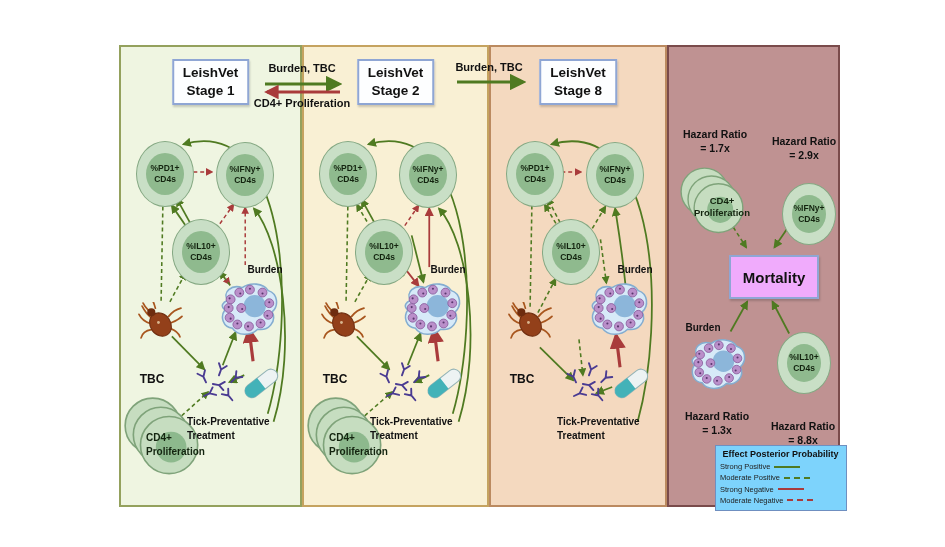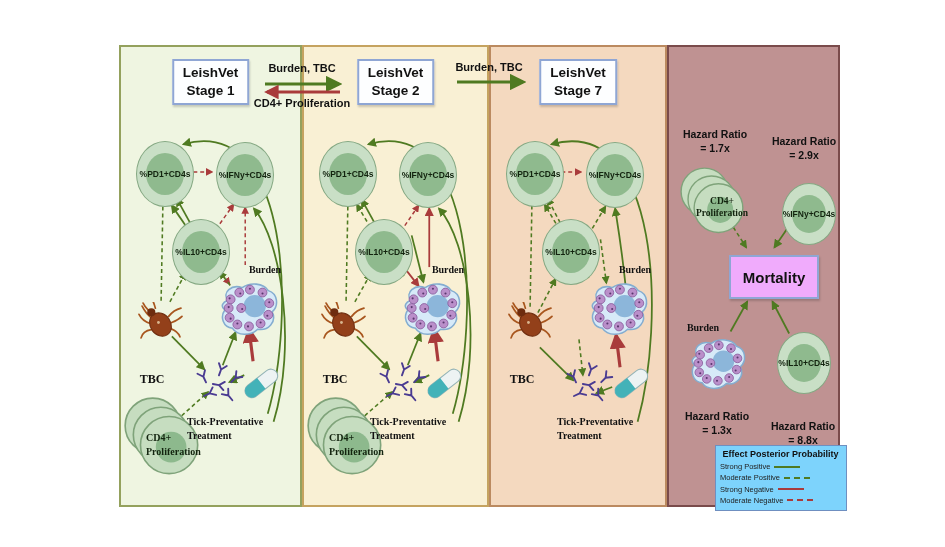--- a/index.html
+++ b/index.html
@@ -16,25 +16,25 @@
   .mp{stroke:#4f7a21;stroke-width:1.6;stroke-dasharray:4 3;}
   .sn{stroke:#a93b3b;stroke-width:1.8;}
   .mn{stroke:#a93b3b;stroke-width:1.5;stroke-dasharray:4 3;}
   .snb{stroke:#a93b3b;stroke-width:3.2;}
   .tp{stroke:#4f7a21;stroke-width:3.2;}
   .tn{stroke:#a93b3b;stroke-width:2.8;}
   .titlebox{position:absolute;top:12px;left:50%;transform:translateX(-50%);background:#fdfeff;border:2px solid #8fa6d4;padding:3px 9px;text-align:center;font-weight:bold;font-size:13.5px;line-height:1.35;color:#111;box-shadow:1px 2px 2px rgba(0,0,0,.18);white-space:nowrap;z-index:3;}
   .node{position:absolute;width:58px;height:66px;z-index:2;}
   .node .outer{position:absolute;inset:0;background:#c9dfc6;border:1.5px solid #85a883;border-radius:50%;box-sizing:border-box;}
   .node .inner{position:absolute;left:50%;top:50%;width:38px;height:42px;transform:translate(-50%,-50%);background:#8fba8e;border-radius:50%;}
-  .node .ntext{position:absolute;inset:0;display:flex;flex-direction:row;align-items:center;justify-content:center;font-weight:bold;font-size:8.5px;color:#13240f;line-height:1.25;z-index:2;text-align:center;}
+  .node .ntext{position:absolute;inset:0;display:flex;flex-direction:column;align-items:center;justify-content:center;font-weight:bold;font-size:8.5px;color:#13240f;line-height:1.25;z-index:2;text-align:center;}
   .node.sm{width:54px;height:62px;}
   .node.sm .inner{width:34px;height:38px;}
   .g{position:absolute;z-index:2;}
-  .lab{position:absolute;font-weight:bold;color:#111;z-index:3;font-family:Liberation Serif, serif;}
+  .lab{position:absolute;font-weight:bold;color:#111;z-index:3;}
   .lab span{display:block;}
   .burden-lab{left:116px;top:217px;width:56px;font-size:10px;text-align:center;}
   .tbc-lab{left:10px;top:325px;width:42px;font-size:12px;text-align:center;}
   .treat-lab{left:66px;top:368px;width:118px;font-size:10px;text-align:left;line-height:1.35;}
   .cd4-lab{left:25px;top:384px;width:72px;font-size:10px;line-height:1.35;color:#13240f;}
   .n-pd1{left:15px;top:94px;}
   .n-ifny{left:95px;top:95px;}
   .n-il10{left:51px;top:172px;}
   .burden-g{left:94px;top:233px;width:66px;height:58px;}
   .tick-g{left:17px;top:255px;width:45px;height:41px;}
@@ -324,21 +324,21 @@
           <path d="M 100 189 L 117 161" class="ar mp" marker-end="url(#ah-g)"></path>
           <path d="M 112 194 L 118 238" class="ar mp" marker-end="url(#ah-g)"></path>
           <path d="M 48 268 L 66 234" class="ar mp" marker-end="url(#ah-g)"></path>
           <path d="M 50 303 L 84 336" class="ar sp" marker-end="url(#ah-g)"></path>
           <path d="M 90 295 L 94 331" class="ar mp" marker-end="url(#ah-g)"></path>
           <path d="M 132 323 L 128 291" class="ar snb" marker-end="url(#ah-r)"></path>
           <path d="M 124 343 L 108 349" class="ar sp" marker-end="url(#ah-g)"></path>
         </svg>
     <div class="titlebox">
       <div>LeishVet</div>
-      <div>Stage 7</div>
+      <div>Stage 8</div>
     </div>
     <div class="node n-pd1">
           <div class="outer"></div>
           <div class="inner"></div>
           <div class="ntext">
             <span>%PD1+</span>
             <span>CD4s</span>
           </div>
         </div>
     <div class="node n-ifny">

